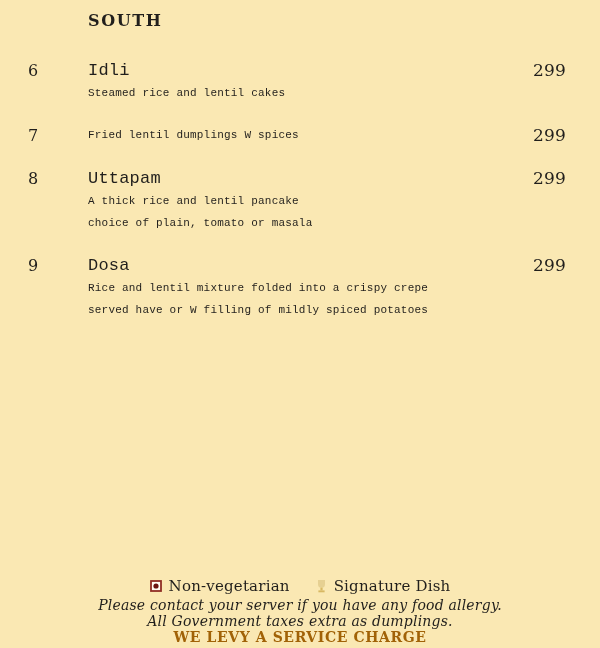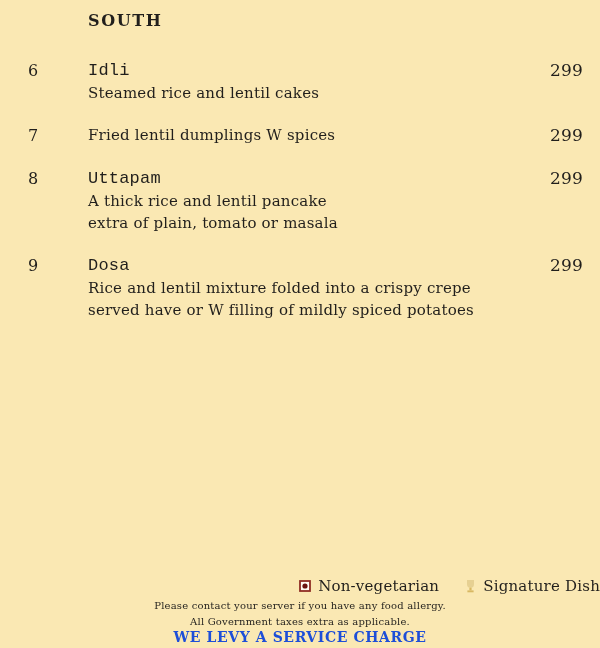--- a/index.html
+++ b/index.html
@@ -31,57 +31,59 @@
     padding-left: 28px;
     font-size: 16px;
     line-height: 23px;
   }
   .name {
     font-size: 17px;
     line-height: 23px;
     font-family: Liberation Mono, monospace;
   }
   .desc {
-    font-size: 15px;
+    font-size: 11px;
     line-height: 22px;
+    font-family: Liberation Mono, monospace;
   }
   .price {
     text-align: right;
-    padding-right: 17px;
+    padding-right: 34px;
     font-size: 17px;
     line-height: 23px;
   }
   .footer {
     position: absolute;
     left: 0;
     right: 0;
     bottom: 3px;
     text-align: center;
   }
   .legend {
     display: flex;
-    justify-content: flex-end;
+    justify-content: center;
     align-items: center;
     gap: 7px;
     font-size: 15px;
     line-height: 18px;
     margin-bottom: 3px;
   }
   .legend .spacer { display: inline-block; width: 12px; }
   .legend svg { display: block; }
   .note {
-    font-size: 10px;
+    font-size: 14px;
     line-height: 15.5px;
+    font-style: italic;
   }
   .service-charge {
     font-size: 14px;
     line-height: 16px;
     font-weight: bold;
     letter-spacing: 0.6px;
-    color: #1d4ed8;
+    color: #a16207;
   }
 </style>
 </head>
 <body>
 
 <div class="page">
 
   <h1 class="section-title">SOUTH</h1>
 
   <div class="menu">
@@ -103,21 +105,21 @@
         <div class="desc"></div>
       </div>
       <div class="price">299</div>
     </div>
 
     <div class="item">
       <div class="num">8</div>
       <div class="mid">
         <div class="name">Uttapam</div>
         <div class="desc">A thick rice and lentil pancake</div>
-        <div class="desc">extra of plain, tomato or masala</div>
+        <div class="desc">choice of plain, tomato or masala</div>
       </div>
       <div class="price">299</div>
     </div>
 
     <div class="item">
       <div class="num">9</div>
       <div class="mid">
         <div class="name">Dosa</div>
         <div class="desc">Rice and lentil mixture folded into a crispy crepe</div>
         <div class="desc">served have or W filling of mildly spiced potatoes</div>
@@ -137,17 +139,17 @@
       <span>Non-vegetarian</span>
       <span class="spacer"></span>
       <svg width="11" height="14" viewBox="0 0 11 14">
         <path d="M2 1 h7 v4.2 a3.5 3.5 0 0 1 -7 0 z" fill="#e6d092"></path>
         <rect x="4.4" y="8.6" width="2.2" height="2.8" fill="#d8b863"></rect>
         <rect x="2.4" y="11.4" width="6.2" height="1.9" fill="#d8b863"></rect>
       </svg>
       <span>Signature Dish</span>
     </div>
     <div class="note">Please contact your server if you have any food allergy.</div>
-    <div class="note">All Government taxes extra as applicable.</div>
+    <div class="note">All Government taxes extra as dumplings.</div>
     <div class="service-charge">WE LEVY A SERVICE CHARGE</div>
   </div>
 
 </div>
 
 </body></html>

